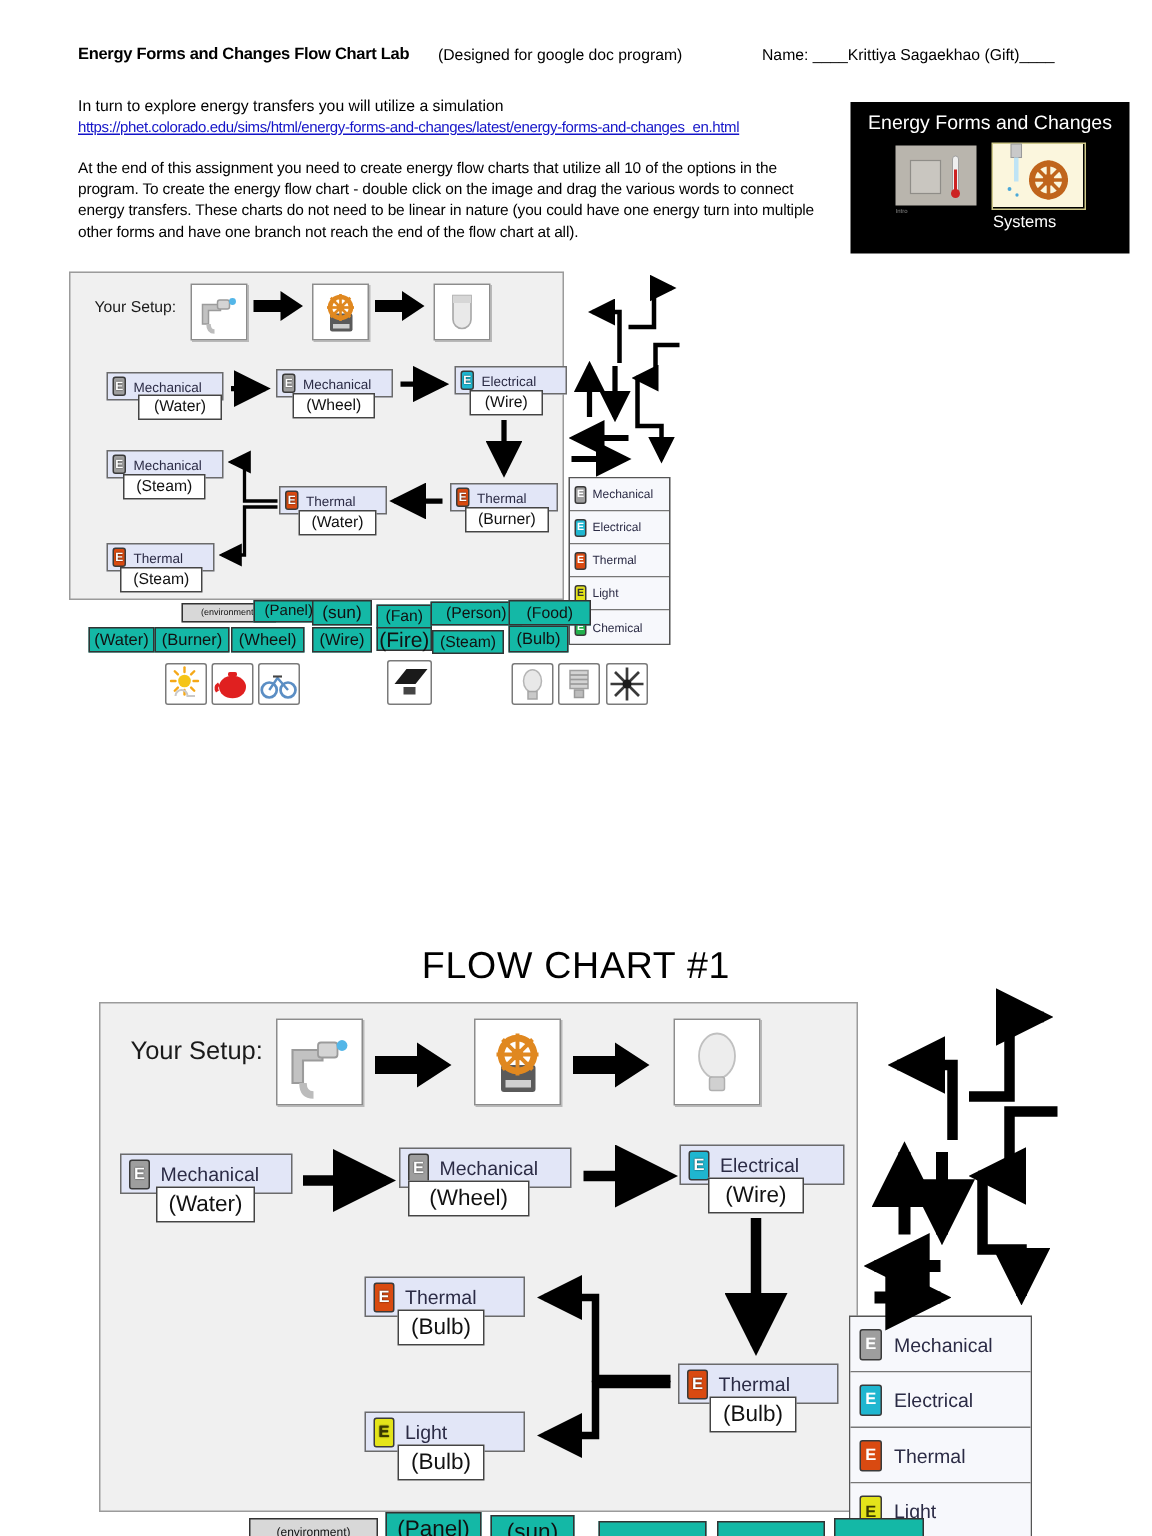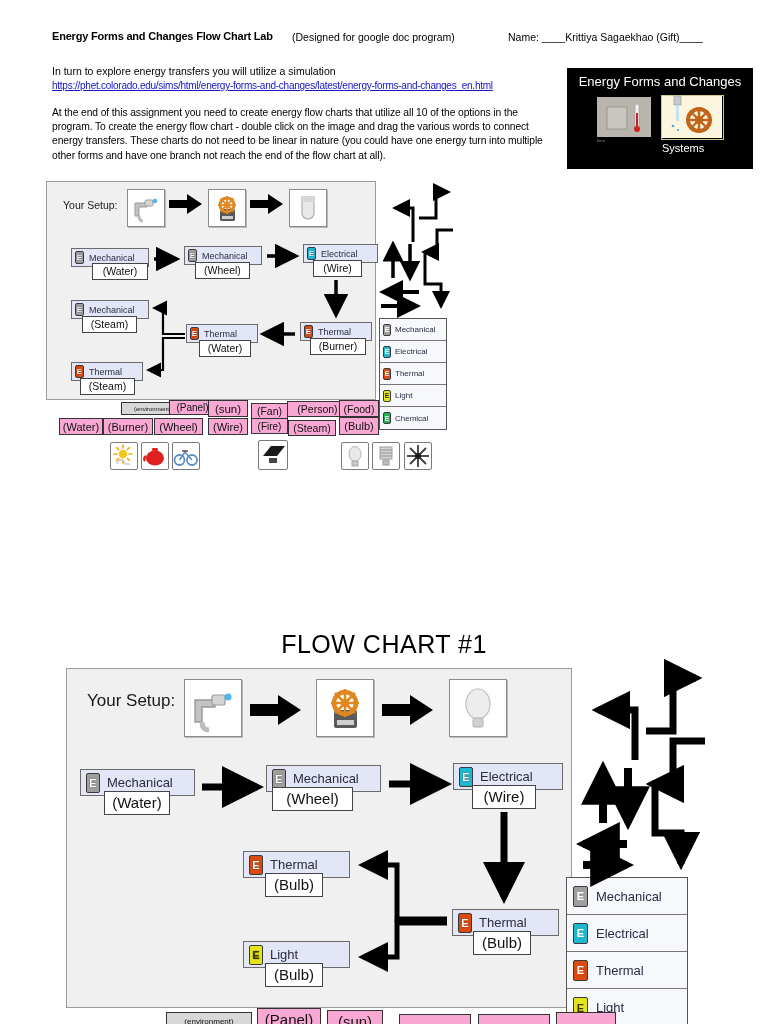--- a/index.html
+++ b/index.html
@@ -44,21 +44,21 @@
   .sublabel { position:absolute; background:#fff; border:1px solid #444; color:#111; text-align:center; white-space:nowrap; }
 
   
   .legend-box { position:absolute; background:#f4f4f4; border:1px solid #555; }
   .legend-row { display:flex; align-items:center; border-bottom:1px solid #777; background:#f7f8fc; }
   .legend-row:last-child { border-bottom:none; }
   .legend-row .ebadge { border-radius:2px; border:1px solid #3a3a3a; display:flex; align-items:center; justify-content:center; font-weight:bold; color:#fff; flex:none; }
   .legend-row .ltext { color:#2b2b45; white-space:nowrap; }
 
   
-  .word { position:absolute; background:#f9a8d4; border:1px solid #333; text-align:center; white-space:nowrap; color:#111; display:flex; align-items:center; justify-content:center; }
+  .word { position:absolute; background:#14b8a6; border:1px solid #333; text-align:center; white-space:nowrap; color:#111; display:flex; align-items:center; justify-content:center; }
 
   
   .pic-icon { position:absolute; background:#fff; border:1px solid #7a7a7a; border-radius:2px; }
 
   #flow-chart-1-title { left:0; top:630px; width:768px; text-align:center; font-size:25px; letter-spacing:0.5px; }
 
   svg { display:block; overflow:visible; }
 </style>
 </head>
 <body>
@@ -246,27 +246,27 @@
     <span class="ebadge" style="width:8px;height:12px;font-size:7px;background:#22b14c;">E</span>
     <span class="ltext" style="font-size:8px; margin-left:4px;">Chemical</span>
   </div>
 </div>
 
 <div class="word" style="left:121px; top:402px; width:63px; height:13px; font-size:6px; background:#d8d8d8;">(environment)</div>
 <div class="word" style="left:169px; top:400px; width:47px; height:15px; font-size:10px;">(Panel)</div>
 <div class="word" style="left:208px; top:400px; width:40px; height:17px; font-size:11.5px;">(sun)</div>
 <div class="word" style="left:251px; top:403px; width:37px; height:16px; font-size:10.5px;">(Fan)</div>
 <div class="word" style="left:287px; top:401px; width:61px; height:16px; font-size:10.5px;">(Person)</div>
-<div class="word" style="left:339px; top:400px; width:40px; height:17px; font-size:10.5px;">(Food)</div>
+<div class="word" style="left:339px; top:400px; width:55px; height:17px; font-size:10.5px;">(Food)</div>
 
 <div class="word" style="left:59px; top:418px; width:44px; height:17px; font-size:11px;">(Water)</div>
 <div class="word" style="left:103px; top:418px; width:50px; height:17px; font-size:11px;">(Burner)</div>
 <div class="word" style="left:154px; top:418px; width:49px; height:17px; font-size:11px;">(Wheel)</div>
 <div class="word" style="left:208px; top:418px; width:40px; height:17px; font-size:11px;">(Wire)</div>
-<div class="word" style="left:251px; top:418px; width:37px; height:16px; font-size:10px;">(Fire)</div>
+<div class="word" style="left:251px; top:418px; width:37px; height:16px; font-size:14px;">(Fire)</div>
 <div class="word" style="left:288px; top:420px; width:48px; height:16px; font-size:10.5px;">(Steam)</div>
 <div class="word" style="left:339px; top:417px; width:40px; height:18px; font-size:11px;">(Bulb)</div>
 
 <div class="pic-icon" style="left:110px; top:442px; width:28px; height:28px;">
   <svg width="26" height="26" viewBox="0 0 26 26">
     <circle cx="12" cy="11" r="4.2" fill="#f5c518"></circle>
     <g stroke="#f5a818" stroke-width="1.6" stroke-linecap="round">
       <line x1="12" y1="2" x2="12" y2="5"></line>
         <line x1="12" y1="17" x2="12" y2="20"></line>
       <line x1="3" y1="11" x2="6" y2="11"></line>

